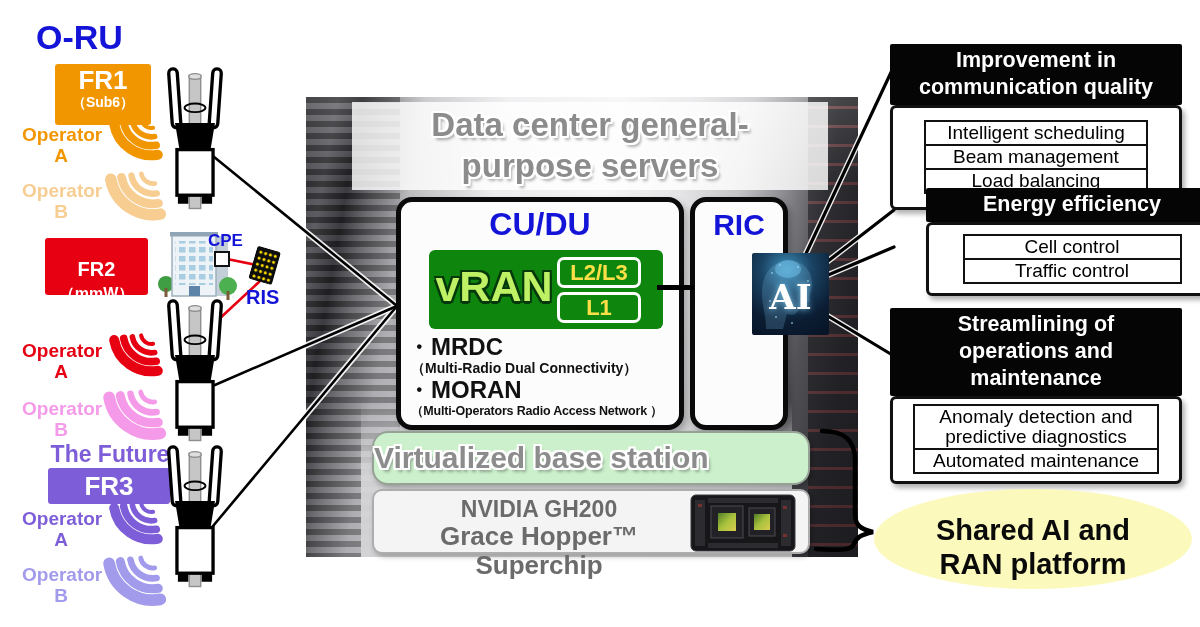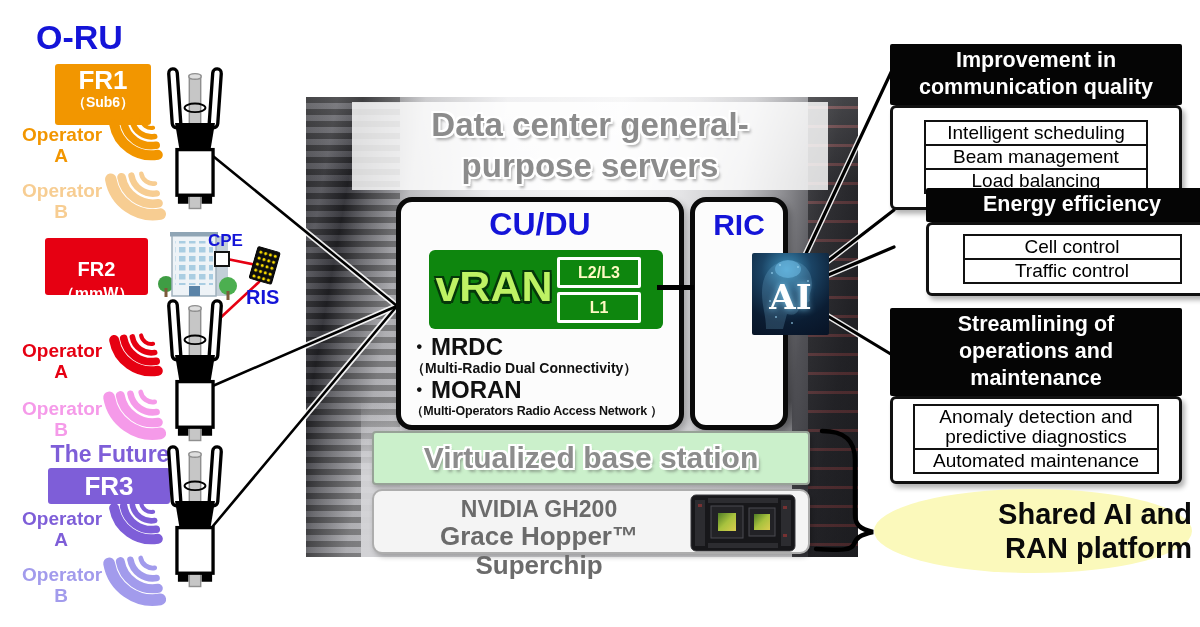--- a/index.html
+++ b/index.html
@@ -54,41 +54,41 @@
   .banner{left:352px;top:102px;width:476px;height:86px;z-index:1;
     background:rgba(255,255,255,.82);text-align:center;font-size:33px;line-height:41px;padding-top:2px;}
 
   
   .cudu{left:396px;top:197px;width:288px;height:233px;background:#fcfcfc;border:5px solid #0a0a0a;
     border-radius:16px;z-index:2;box-sizing:border-box;box-shadow:3px 4px 6px rgba(0,0,0,.25);}
   .cudu-title{left:0;top:4px;width:278px;text-align:center;font-size:32px;font-weight:bold;}
   .vran{left:28px;top:48px;width:234px;height:79px;background:var(--green,#0e860e);border-radius:6px;}
   .vran-txt{position:absolute;left:4px;top:12px;width:122px;text-align:center;color:#bef264;font-weight:bold;font-size:43px;
     text-shadow:-2px -2px 0 #05380a,2px -2px 0 #05380a,-2px 2px 0 #05380a,2px 2px 0 #05380a,0 3px 0 #05380a;}
-  .layer{position:absolute;left:128px;width:84px;border:3px solid #fff;border-radius:2px;color:#fef9c3;
-    font-weight:bold;font-size:16px;text-align:center;box-sizing:border-box;}
+  .layer{position:absolute;left:128px;width:84px;border:3px solid #fff;border-radius:7px;color:#fde047;
+    font-weight:bold;font-size:22px;text-align:center;box-sizing:border-box;}
   .layer.l23{top:7px;height:31px;line-height:26px;}
   .layer.l1{top:42px;height:31px;line-height:26px;}
   .feat{left:6px;top:132px;width:276px;color:#111;}
   .feat .nm{font-size:24px;font-weight:bold;line-height:26px;}
   .feat .ds{font-size:14px;font-weight:bold;line-height:17px;padding-left:4px;}
   .feat .ds2{font-size:12.5px;font-weight:bold;line-height:16px;padding-left:4px;letter-spacing:-.2px;}
   .link{left:657px;top:285px;width:37px;height:5px;background:#000;z-index:3;}
   .ric{left:690px;top:197px;width:98px;height:233px;background:#fcfcfc;border:5px solid #0a0a0a;
     border-radius:16px;z-index:2;box-sizing:border-box;box-shadow:3px 4px 6px rgba(0,0,0,.25);}
   .ric-title{left:0;top:6px;width:88px;text-align:center;font-size:30px;font-weight:bold;}
   .ai{left:10px;top:51px;width:77px;height:82px;border-radius:2px;overflow:hidden;
     background:radial-gradient(circle at 45% 20%,#3f93bd 0%,#1b4465 32%,#0b1d33 68%,#081325 100%);margin-left:47px;}
   .ai .ai-txt{position:absolute;left:0;top:24px;width:100%;text-align:center;color:#fff;font-weight:bold;
     font-size:34px;font-family:"DejaVu Serif","Liberation Serif",serif;text-shadow:0 0 6px rgba(140,220,255,.8);}
 
   
   .vbs{left:372px;top:431px;width:438px;height:54px;background:var(--light_green,#cbf0cb);
-    border:2px solid #97a297;border-radius:4px;z-index:2;box-sizing:border-box;
-    text-align:center;font-size:30px;line-height:50px;box-shadow:2px 3px 5px rgba(0,0,0,.25);}
+    border:2px solid #97a297;border-radius:16px;z-index:2;box-sizing:border-box;
+    text-align:left;font-size:30px;line-height:50px;box-shadow:2px 3px 5px rgba(0,0,0,.25);}
   .gh{left:372px;top:489px;width:438px;height:65px;background:#f4f4f4;border:2px solid #adadad;
     border-radius:10px;z-index:2;box-sizing:border-box;box-shadow:2px 3px 5px rgba(0,0,0,.25);}
   .gh-txt{position:absolute;left:0;top:5px;width:330px;text-align:center;color:#6b6b6b;font-weight:bold;}
   .gh-txt .g1{font-size:23px;line-height:26px;}
   .gh-txt .g2{font-size:26px;line-height:29px;}
   .chip{position:absolute;right:12px;top:3px;}
   .brace{left:808px;top:422px;z-index:2;}
 
   
   .panel{left:890px;width:292px;z-index:2;}
@@ -97,21 +97,21 @@
   .pbody{background:#fff;border:3px solid #111;border-radius:6px;margin-top:0;
     box-shadow:3px 4px 5px rgba(0,0,0,.3);}
   .prow{border:2px solid #111;background:#fff;text-align:center;font-size:19px;line-height:20px;
     margin:0 auto -2px auto;padding:1px 0;}
   .p1{top:44px;} .p1 .pbody{padding:12px 0 15px 0;} .p1 .prow{width:220px;}
   .p2{top:188px;padding-left:36px;} .p2 .pbody{padding:9px 0 11px 0;} .p2 .prow{width:215px;}
   .p3{top:308px;} .p3 .pbody{padding:5px 0 9px 0;} .p3 .prow{width:242px;}
 
   .bubble{left:874px;top:489px;width:318px;height:84px;background:var(--pale_yellow,#fbf9bb);
     border-radius:50%;z-index:2;text-align:center;font-size:29px;font-weight:bold;color:#0a0a0a;
-    line-height:34px;padding-top:0;display:flex;flex-direction:column;justify-content:center;align-items:flex-end;}
+    line-height:34px;padding-top:16px;display:flex;flex-direction:column;justify-content:center;}
 </style>
 </head>
 <body>
 
 <div class="canvas">
 
   <svg width="0" height="0" style="position:absolute">
     <defs>
       <symbol id="sigsym" viewBox="0 0 72 72">
         <g fill="none" stroke="currentColor" stroke-linecap="round">

